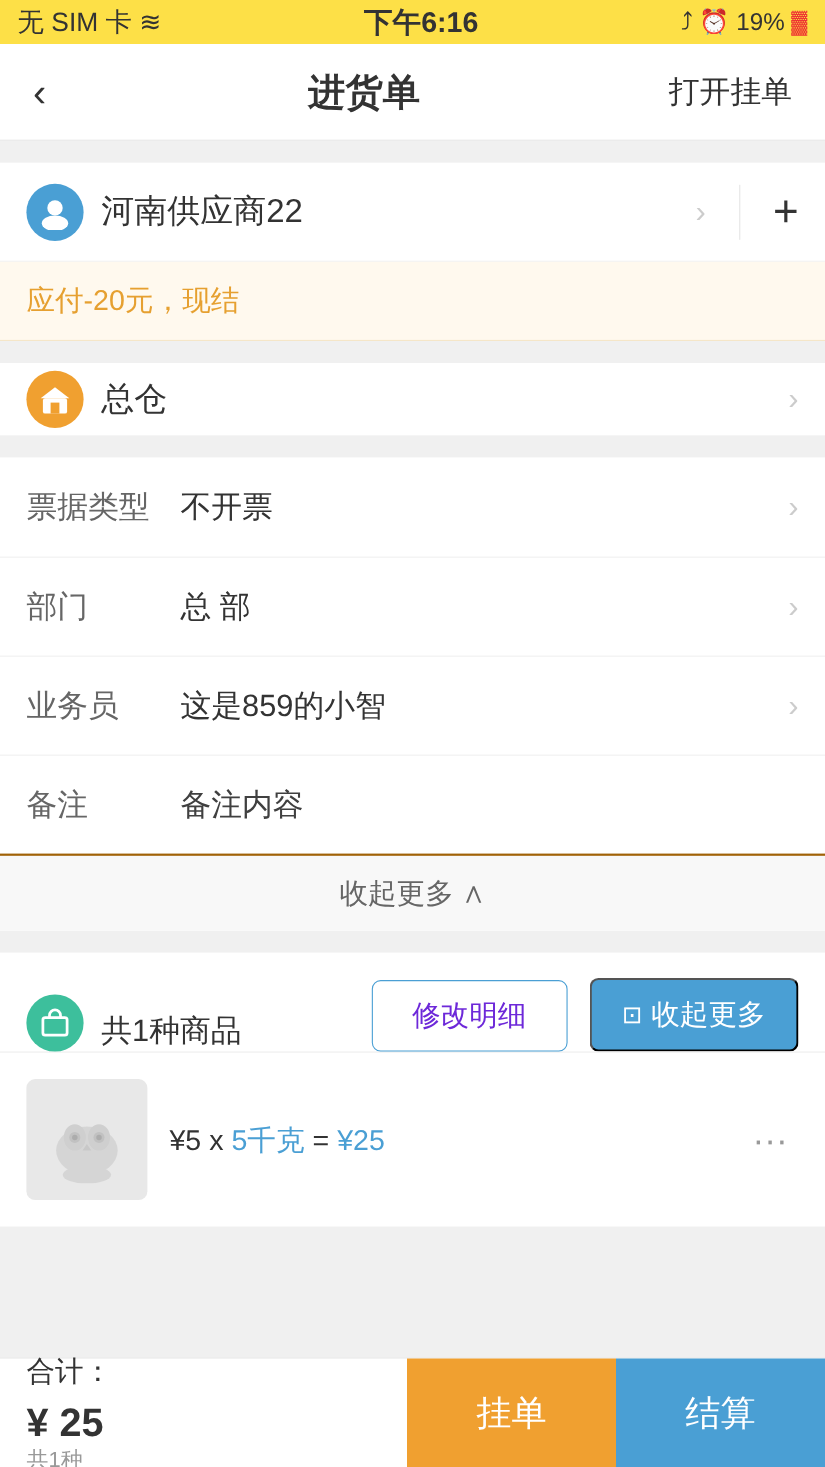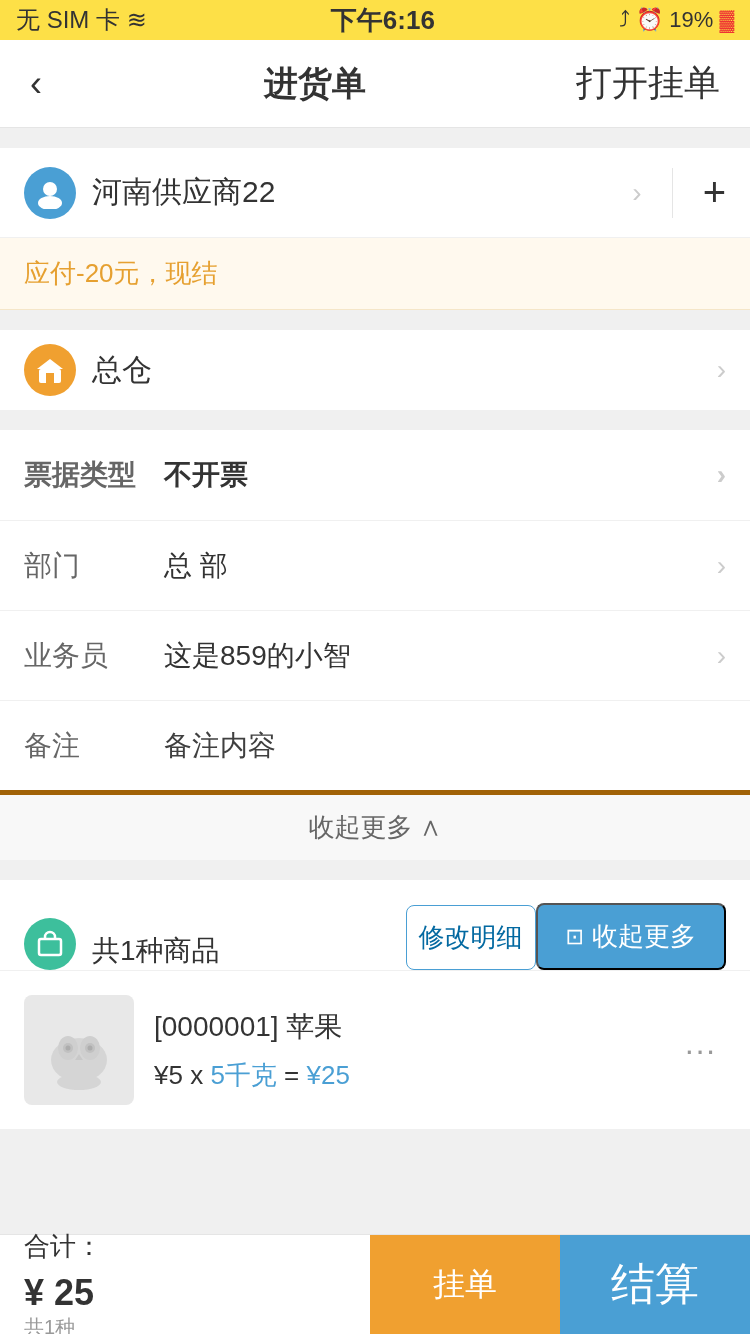--- a/index.html
+++ b/index.html
@@ -45,21 +45,21 @@
       color: #333;
       cursor: pointer;
     }
     .nav-title {
       font-size: 34px;
       font-weight: 600;
       color: #333;
       margin-left: 12px;
     }
     .nav-action {
-      font-size: 36px;
+      font-size: 28px;
       color: #333;
     }
 
     
     .divider-section {
       height: 20px;
       background: #f0f0f0;
     }
 
     
@@ -118,21 +118,21 @@
       color: #e6a030;
       font-size: 26px;
       border-bottom: 1px solid #f5e6c8;
     }
 
     
     .warehouse-row {
       display: flex;
       align-items: center;
       padding: 0 24px;
-      height: 80px;
+      height: 66px;
       background: #fff;
     }
     .warehouse-icon {
       width: 52px;
       height: 52px;
       border-radius: 50%;
       background: #f0a030;
       display: flex;
       align-items: center;
       justify-content: center;
@@ -175,21 +175,21 @@
 
     
     .collapse-row {
       background: #f8f8f8;
       height: 70px;
       display: flex;
       align-items: center;
       justify-content: center;
       color: #666;
       font-size: 26px;
-      border-top: 5px solid #a16207;
+      border-top: 2px solid #a16207;
     }
 
     
     .product-header {
       background: #fff;
       display: flex;
       align-items: flex-end;
       padding: 0 24px;
       height: 90px;
       margin-top: 20px;
@@ -207,26 +207,26 @@
       font-size: 26px;
       flex-shrink: 0;
     }
     .product-count {
       flex: 1;
       font-size: 28px;
       color: #333;
     }
     .btn-outline {
       border: 1px solid #4a9fd4;
-      color: #0369a1;
-      background: #fff;
-      padding: 14px 12px;
+      color: #6d28d9;
+      background: #fff;
+      padding: 14px 36px;
       border-radius: 8px;
       font-size: 26px;
-      margin-right: 0;
+      margin-right: 20px;
       cursor: pointer;
     }
     .btn-blue {
       background: #4a9fd4;
       color: #fff;
       padding: 14px 28px;
       border-radius: 8px;
       font-size: 26px;
       display: flex;
       align-items: center;
@@ -323,21 +323,21 @@
       cursor: pointer;
     }
     .btn-checkout {
       width: 190px;
       height: 100px;
       background: #4a9fd4;
       display: flex;
       align-items: center;
       justify-content: center;
       color: #fff;
-      font-size: 44px;
+      font-size: 32px;
       cursor: pointer;
     }
   </style>
 </head>
 <body>
 
 <div class="status-bar">
   <div class="status-left">
     <span>无 SIM 卡 ≋</span>
   </div>
@@ -387,21 +387,21 @@
     </div>
     <span class="warehouse-name">总仓</span>
     <span class="row-chevron">›</span>
   </div>
 </div>
 
 <div class="divider-section"></div>
 
 <div class="section">
 
-  <div class="form-row" style="border-top:none;font-weight:bold;">
+  <div class="form-row" style="border-top:none;">
     <span class="form-label">票据类型</span>
     <span class="form-value">不开票</span>
     <span class="row-chevron">›</span>
   </div>
 
   <div class="form-row">
     <span class="form-label">部门</span>
     <span class="form-value">总 部</span>
     <span class="row-chevron">›</span>
   </div>
@@ -446,21 +446,20 @@
       <ellipse cx="51" cy="38" rx="10" ry="12" fill="#aaa"></ellipse>
       <circle cx="29" cy="38" r="5" fill="#888"></circle>
       <circle cx="51" cy="38" r="5" fill="#888"></circle>
       <circle cx="29" cy="38" r="2.5" fill="#555"></circle>
       <circle cx="51" cy="38" r="2.5" fill="#555"></circle>
       <polygon points="40,44 36,50 44,50" fill="#999"></polygon>
       <ellipse cx="40" cy="72" rx="22" ry="8" fill="#bbb"></ellipse>
     </svg>
   </div>
   <div class="product-info">
-    <div class="product-name">[0000001] 苹果</div>
     <div class="product-price">
       <span>¥5 x </span>
       <span class="price-highlight">5千克</span>
       <span> = </span>
       <span class="price-highlight">¥25</span>
     </div>
   </div>
   <span class="product-more">···</span>
 </div>
 

